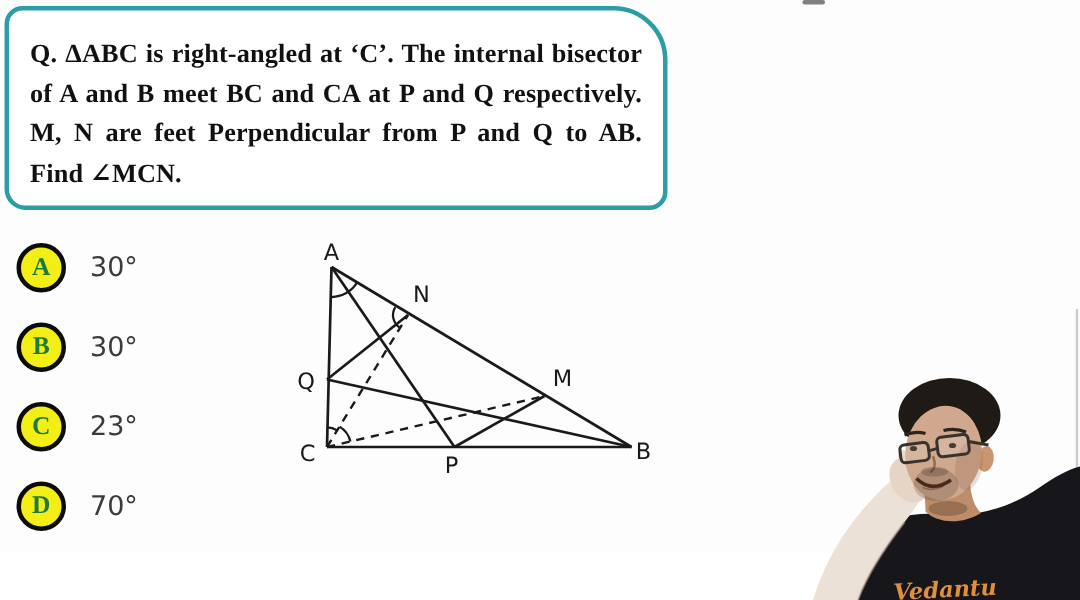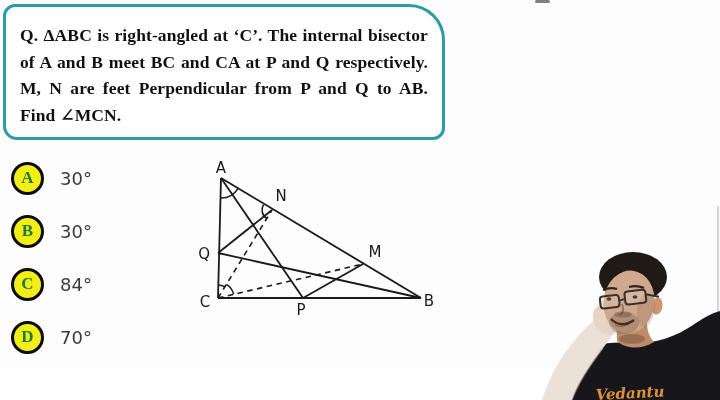--- a/index.html
+++ b/index.html
@@ -67,21 +67,21 @@
     <div class="option-row">
       <div class="opt-circle">
         <span>B</span>
       </div>
       <span class="opt-value">30°</span>
     </div>
     <div class="option-row">
       <div class="opt-circle">
         <span>C</span>
       </div>
-      <span class="opt-value">84°</span>
+      <span class="opt-value">23°</span>
     </div>
     <div class="option-row">
       <div class="opt-circle">
         <span>D</span>
       </div>
       <span class="opt-value">70°</span>
     </div>
   </div>
 
   <svg class="layer" viewBox="0 0 720 400" aria-hidden="true">

